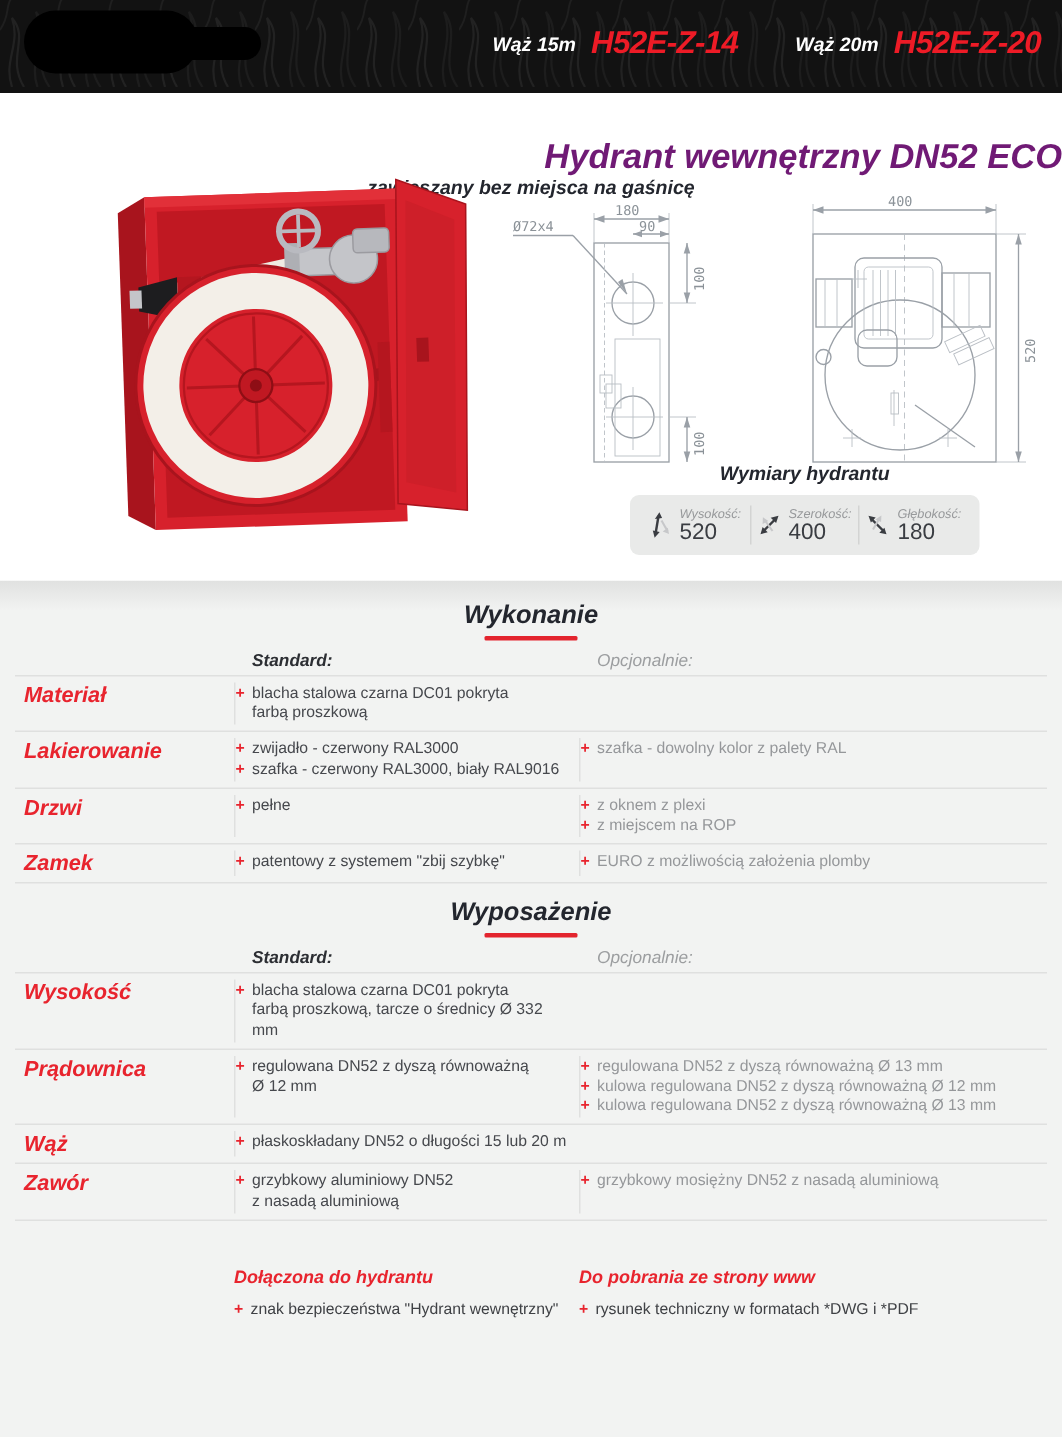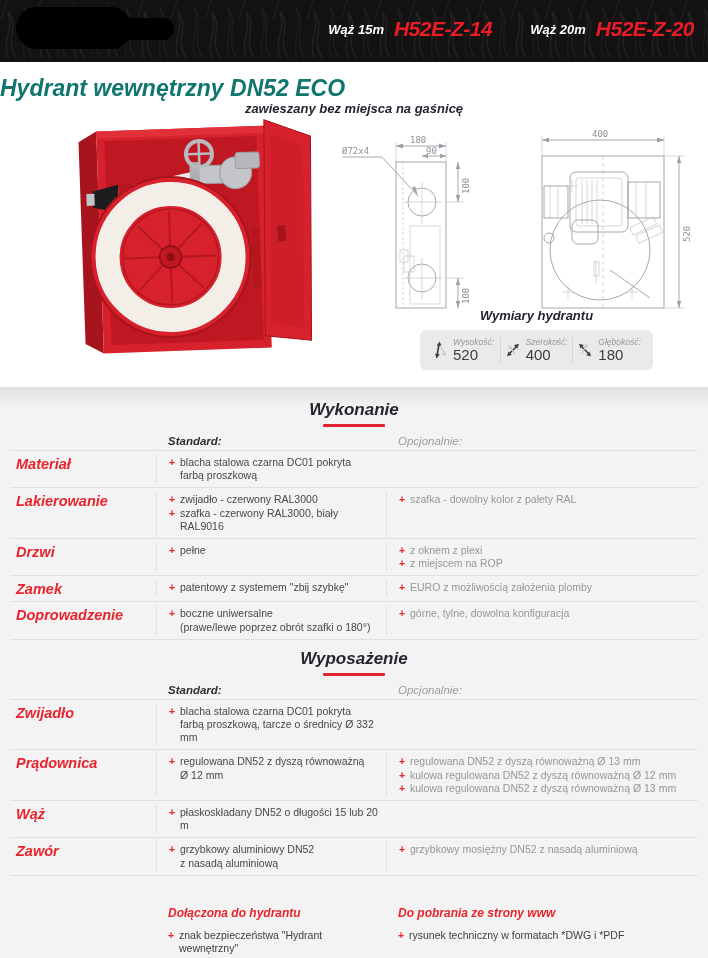--- a/index.html
+++ b/index.html
@@ -11,22 +11,22 @@
   .flames{position:absolute;inset:0;}
   .logo-censor{position:absolute;left:16px;top:7px;width:116px;height:42px;background:#000;border-radius:22px;}
   .logo-censor2{position:absolute;left:112px;top:18px;width:62px;height:22px;background:#000;border-radius:12px;}
   .codes{position:absolute;right:14px;top:0;height:58px;display:flex;align-items:center;gap:10px;}
   .code-label{color:#fff;font-size:13px;font-weight:bold;font-style:italic;white-space:nowrap;}
   .code-value{color:#ed1b26;font-size:21px;font-weight:bold;font-style:italic;letter-spacing:-0.5px;white-space:nowrap;}
   .code-gap{width:18px;}
 
   
   .hero{position:relative;height:325px;background:#fff;}
-  .title{margin:0;padding-top:14px;text-align:left;font-size:23px;line-height:25px;
-         font-weight:bold;font-style:italic;color:#0f766e;}
+  .title{margin:0;padding-top:30px;text-align:right;font-size:23px;line-height:25px;
+         font-weight:bold;font-style:italic;color:#701a75;}
   .subtitle{margin:0;text-align:center;font-size:13px;font-weight:bold;font-style:italic;color:#23262e;}
   .photo{position:absolute;left:54px;top:48px;}
   .draw-side{position:absolute;left:338px;top:64px;}
   .draw-front{position:absolute;left:532px;top:64px;}
   .dims{position:absolute;left:420px;top:246px;width:233px;}
   .dims-title{margin:0 0 7px 0;text-align:center;font-size:13px;font-weight:bold;font-style:italic;color:#23262e;}
   .dims-bar{display:flex;align-items:center;background:#e9eae9;border-radius:6px;padding:7px 8px;}
   .dim-item{flex:1;display:flex;align-items:center;gap:6px;padding-left:4px;}
   .dim-item + .dim-item{border-left:1px solid #d3d4d3;}
   .dim-txt{display:flex;flex-direction:column;}
@@ -40,21 +40,21 @@
   .sec-underline{width:62px;height:3px;background:#e3242e;margin:4px auto 4px auto;border-radius:1px;}
 
   .spec-table{margin:0 10px;}
   .t-row{display:grid;grid-template-columns:146px 230px 1fr;}
   .t-row.body{border-top:1px solid #dfe0df;padding:4px 0;}
   .spec-table .t-row.body:last-child{border-bottom:1px solid #dfe0df;}
   .t-head{padding:4px 0 3px 0;}
   .h-std{grid-column:2;font-size:11.5px;font-weight:bold;font-style:italic;color:#2c2e33;padding-left:12px;}
   .h-opt{grid-column:3;font-size:11.5px;font-style:italic;color:#9c9ea0;padding-left:12px;}
   .row-label{font-size:14.5px;font-weight:bold;font-style:italic;color:#e8242e;padding:1px 4px 0 6px;}
-  .cell{padding:1px 8px 1px 12px;}
+  .cell{padding:1px 8px 1px 0;}
   .cell.vline{border-left:1px solid #dfe0df;}
   ul.items{margin:0;padding:0;list-style:none;}
   ul.items li{position:relative;padding-left:11px;font-size:10.5px;line-height:13.2px;white-space:pre-line;}
   ul.items li::before{content:"+";position:absolute;left:0;top:0;color:#e8242e;font-weight:bold;}
   .std-col li{color:#46484d;}
   .opt-col li{color:#95979a;}
   .gap-between{height:8px;}
 
   
   .docs{display:grid;grid-template-columns:146px 230px 1fr;margin:26px 10px 0 10px;}
@@ -336,47 +336,33 @@
           <ul class="items">
               <li>patentowy z systemem "zbij szybkę"</li>
             </ul>
         </div>
         <div class="cell vline opt-col">
           <ul class="items">
               <li>EURO z możliwością założenia plomby</li>
             </ul>
         </div>
       </div>
-      <div class="t-row body">
-        <div class="row-label">Doprowadzenie</div>
-        <div class="cell vline std-col">
-          <ul class="items">
-              <li>boczne uniwersalne
-(prawe/lewe poprzez obrót szafki o 180°)</li>
-            </ul>
-        </div>
-        <div class="cell vline opt-col">
-          <ul class="items">
-              <li>górne, tylne, dowolna konfiguracja</li>
-            </ul>
-        </div>
-      </div>
     </div>
 
     <div class="gap-between"></div>
 
     <h2 class="sec-head">Wyposażenie</h2>
     <div class="sec-underline"></div>
     <div class="spec-table">
       <div class="t-row t-head">
         <div class="h-std">Standard:</div>
         <div class="h-opt">Opcjonalnie:</div>
       </div>
       <div class="t-row body">
-        <div class="row-label">Zwijadło</div>
+        <div class="row-label">Wysokość</div>
         <div class="cell vline std-col">
           <ul class="items">
               <li>blacha stalowa czarna DC01 pokryta
 farbą proszkową, tarcze o średnicy Ø 332 mm</li>
             </ul>
         </div>
         <div class="cell opt-col"></div>
       </div>
       <div class="t-row body">
         <div class="row-label">Prądownica</div>

